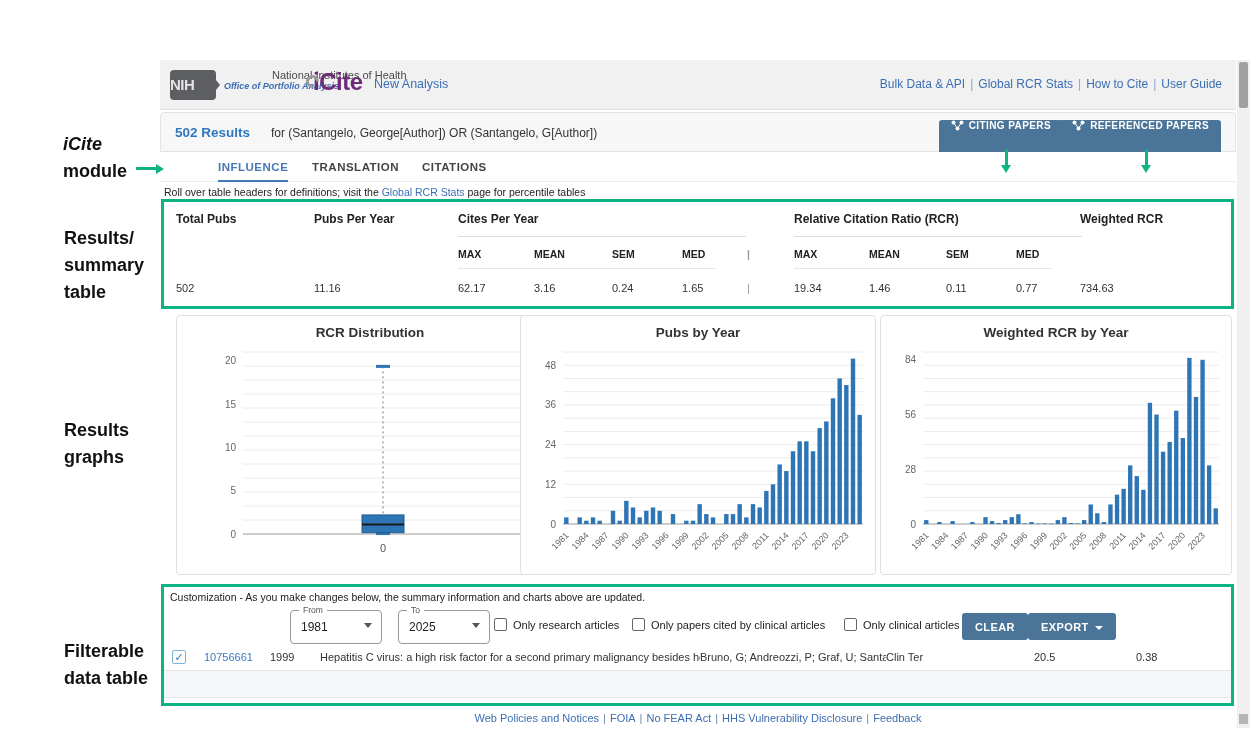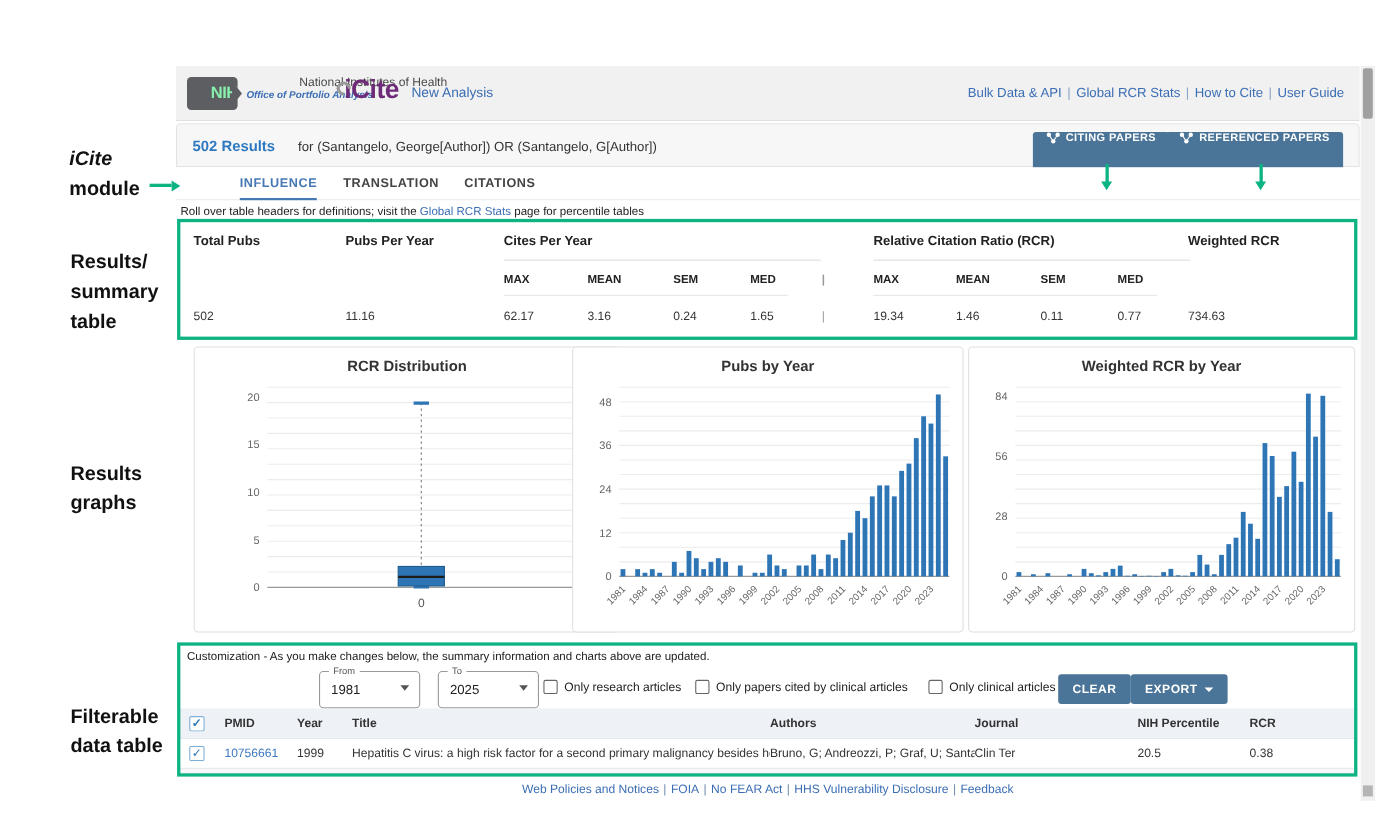--- a/index.html
+++ b/index.html
@@ -25,21 +25,21 @@
   .varrow { position:absolute; width:12px; height:24px; z-index:31; }
   .varrow .shaft { position:absolute; left:4px; top:0; width:3px; height:17px; background:#0db383; }
   .varrow .head  { position:absolute; left:0; bottom:0; width:0; height:0; border-top:8px solid #0db383; border-left:5.5px solid transparent; border-right:5.5px solid transparent; }
   .va-1 { left:1001px; top:149px; }
   .va-2 { left:1141px; top:149px; }
 
   
   .app { position:absolute; left:160px; top:60px; width:1076px; height:668px; background:#fff; }
 
   .hdr { position:absolute; left:0; top:0; width:1076px; height:50px; background:#f1f1f1; border-bottom:1px solid #e0e0e0; }
-  .nih-logo { position:absolute; left:10px; top:10px; width:46px; height:30px; background:#5d5e61; border-radius:4px; color:#86efac; font-weight:bold; font-size:15px; line-height:30px; text-align:right; letter-spacing:-0.5px; }
+  .nih-logo { position:absolute; left:10px; top:10px; width:46px; height:30px; background:#5d5e61; border-radius:4px; color:#e5e5e5; font-weight:bold; font-size:15px; line-height:30px; text-align:left; letter-spacing:-0.5px; }
   .nih-logo .chev { position:absolute; right:-4px; top:4px; width:0; height:0; border-left:9px solid #5d5e61; border-top:11px solid transparent; border-bottom:11px solid transparent; }
   .org { position:absolute; left:64px; top:9px; }
   .org .l1 { font-size:11px; color:#4b4b4b;padding-left:48px; }
   .org .l2 { font-size:9px; font-style:italic; font-weight:bold; color:#3c6eb4; }
   .icite-logo { position:absolute; left:146px; top:8px; font-size:24px; font-weight:bold; color:#6e2b77; letter-spacing:-0.5px; }
   .icite-logo .arc { display:inline-block; width:13px; height:13px; border:3.5px solid #9a9a9a; border-right-color:transparent; border-radius:50%; transform:rotate(45deg); vertical-align:middle; margin-right:-6px; margin-top:-4px; }
   .new-analysis { position:absolute; left:214px; top:17px; font-size:12.5px; color:#3c6eb4; cursor:pointer; }
   .hdr-links { position:absolute; right:14px; top:17px; font-size:12px; color:#3c6eb4; }
   .hdr-links a { color:#3c6eb4; text-decoration:none; cursor:pointer; }
   .hdr-links .sep { color:#8aa4c8; margin:0 5px; }
@@ -449,32 +449,20 @@
         </div>
       <div class="fcb fcb-2">
           <span class="box"></span>
           <span class="lbl">Only clinical articles</span>
         </div>
 
       <button class="fbtn fbtn-clear"><span>CLEAR</span></button>
       <button class="fbtn fbtn-export"><span>EXPORT</span><span class="caret2"></span></button>
 
       <div class="dtable">
-        <div class="trow head">
-          <div class="tc">
-              <div class="tcb checked"></div>
-            </div>
-          <div class="tc">PMID</div>
-          <div class="tc">Year</div>
-          <div class="tc">Title</div>
-          <div class="tc">Authors</div>
-          <div class="tc">Journal</div>
-          <div class="tc">NIH Percentile</div>
-          <div class="tc">RCR</div>
-        </div>
         <div class="trow r1">
           <div class="tc">
               <div class="tcb checked"></div>
             </div>
           <div class="tc pmid">10756661</div>
           <div class="tc">1999</div>
           <div class="tc">Hepatitis C virus: a high risk factor for a second primary malignancy besides hepatocellular</div>
           <div class="tc">Bruno, G; Andreozzi, P; Graf, U; Santangelo, G</div>
           <div class="tc">Clin Ter</div>
           <div class="tc">20.5</div>

